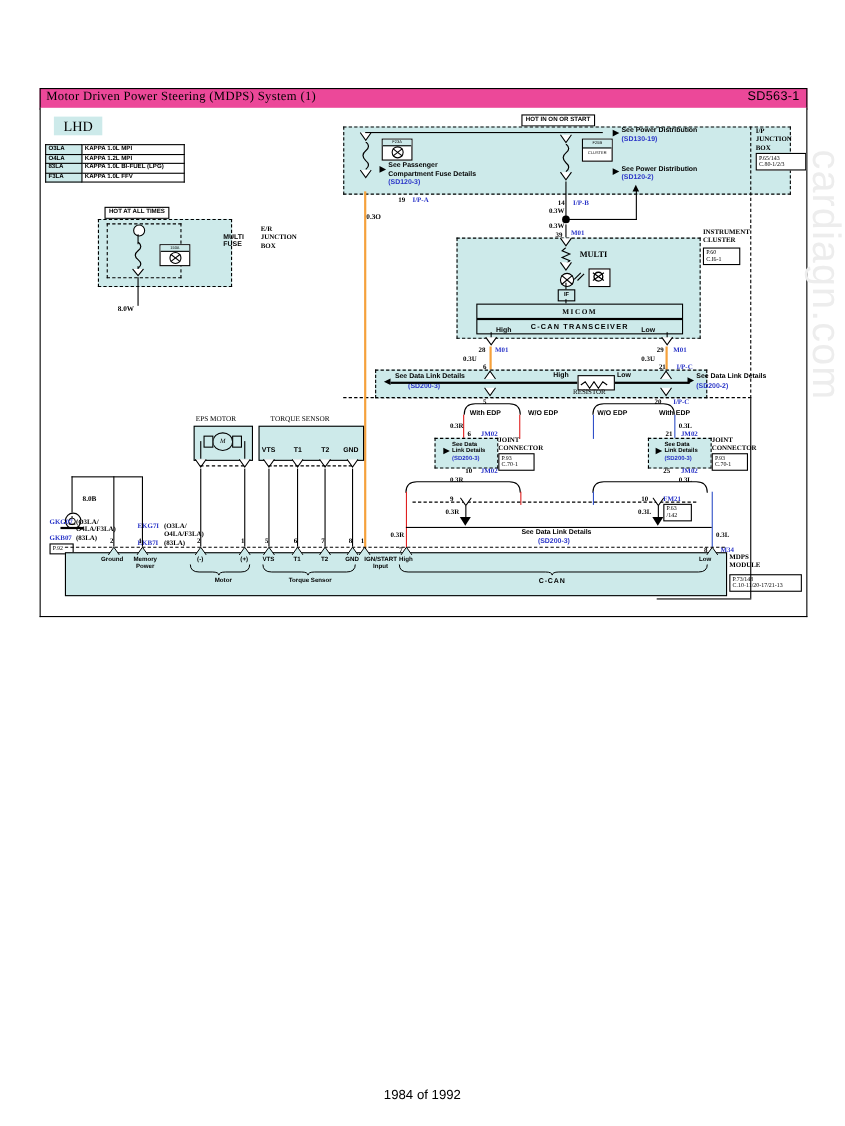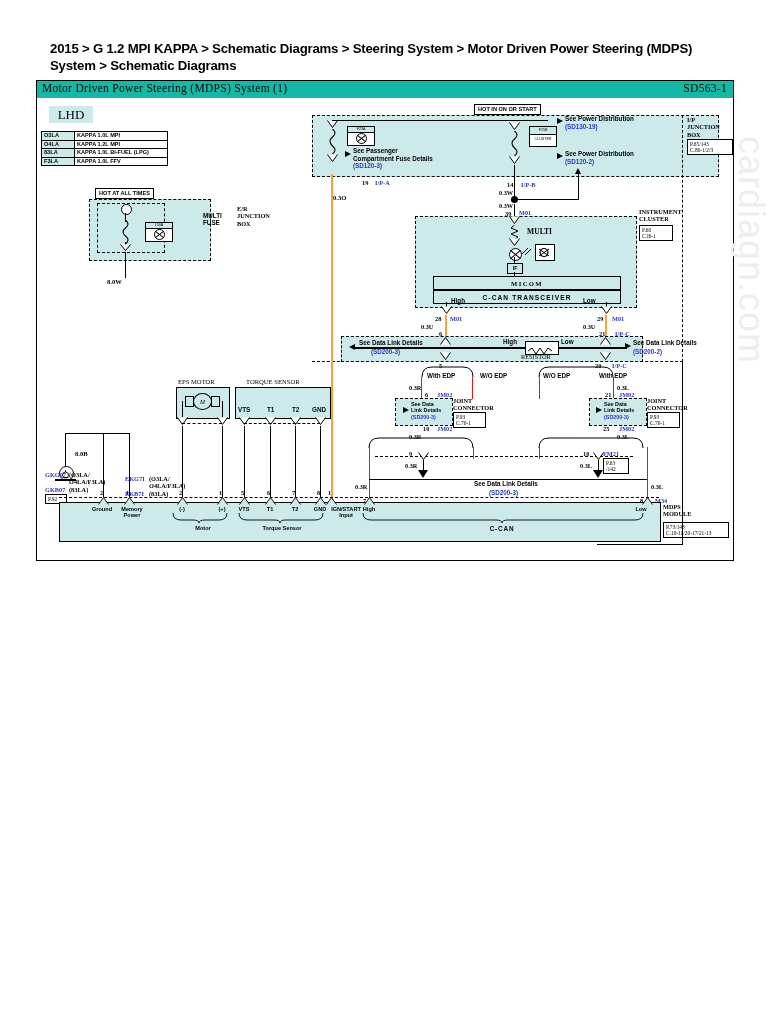--- a/index.html
+++ b/index.html
@@ -7,25 +7,25 @@
        font-family:"Liberation Serif",serif;color:#000;}
   #page{position:relative;width:768px;height:1024px;overflow:hidden;}
 
   
   .breadcrumb{position:absolute;left:50px;top:40px;width:660px;
       font-family:"Liberation Sans",sans-serif;font-weight:bold;
       font-size:13.2px;line-height:17px;color:#000;letter-spacing:-0.2px;}
 
   
   .titlebar{position:absolute;left:36px;top:80px;width:696px;height:18px;
-      border:1px solid #000;background:#14b8a6;}
+      border:1px solid #000;background:#ec4899;}
   .titlebar .t-left{position:absolute;left:5px;top:1px;font-size:11.5px;
       font-family:"Liberation Serif",serif;letter-spacing:.3px;}
   .titlebar .t-right{position:absolute;right:6px;top:1px;font-size:11.5px;
-      font-family:Liberation Serif, serif;letter-spacing:.3px;}
+      font-family:Liberation Sans, sans-serif;letter-spacing:.3px;}
 
   
   .frame{position:absolute;left:36px;top:98px;width:696px;height:462px;
       border:1px solid #000;border-top:none;background:#fff;}
 
   
   .cyan{background:#cdeaea;}
   .dash{border:1.5px dashed #000;}
   .solid{border:1px solid #000;}
   .abs{position:absolute;}
@@ -128,21 +128,20 @@
   .lampsym:before{transform:rotate(40deg);}
   .lampsym:after{transform:rotate(-40deg);}
   .gndsym{position:absolute;width:13px;height:13px;border:1px solid #000;
       border-radius:50%;background:#fff;}
 </style>
 </head>
 <body>
 
 <div id="page">
 
-  <div class="breadcrumb">2015 &gt; G 1.2 MPI KAPPA &gt; Schematic Diagrams &gt; Steering System &gt; Motor Driven Power Steering (MDPS) System &gt; Schematic Diagrams</div>
 
   <div class="titlebar">
     <div class="t-left">Motor Driven Power Steering (MDPS) System (1)</div>
     <div class="t-right">SD563-1</div>
   </div>
 
   <div class="frame">
 
     <div class="lhd" style="left:12px;top:8px;">LHD</div>
 
@@ -616,14 +615,15 @@
     <div class="refbox" style="left:626px;top:424px;width:60px;">P.73/148
 C.10-11/20-17/21-13</div>
 
     <div class="vline" style="left:645px;top:264px;height:182px;"></div>
     <div class="hline" style="left:560px;top:446px;width:86px;"></div>
 
   </div>
 
   <div class="watermark">cardiagn.com</div>
 
+  <div class="pagenum">1984 of 1992</div>
 
 </div>
 
 </body></html>

